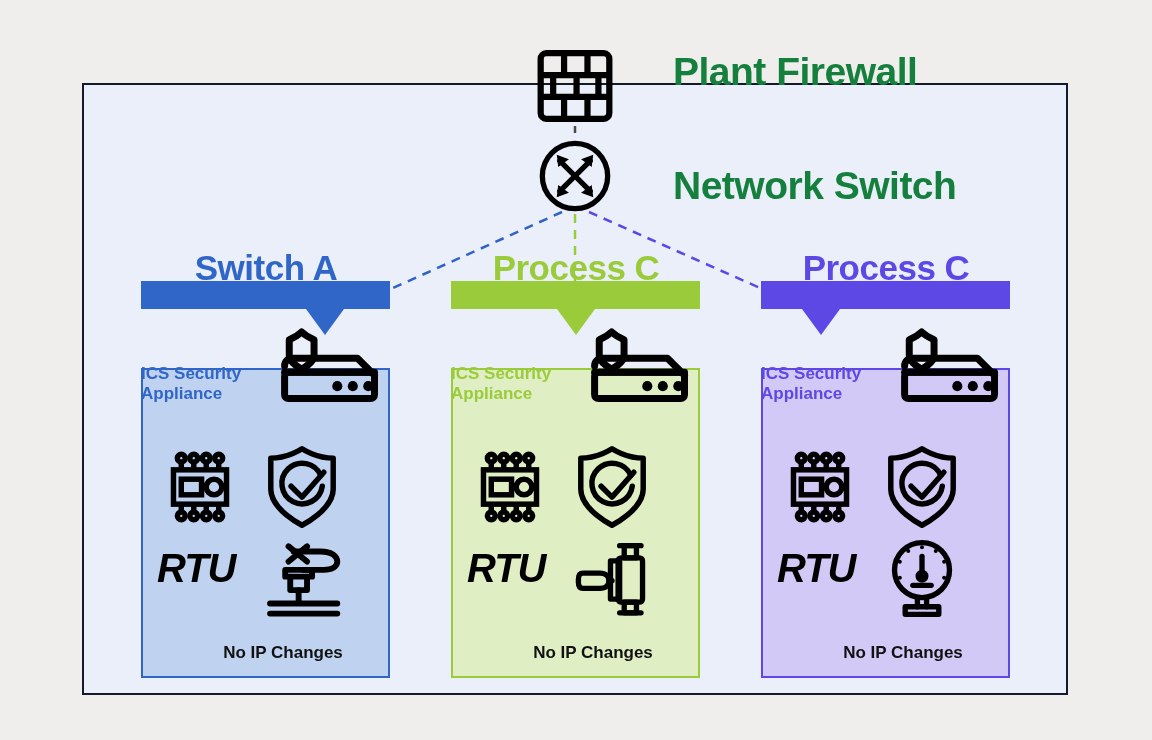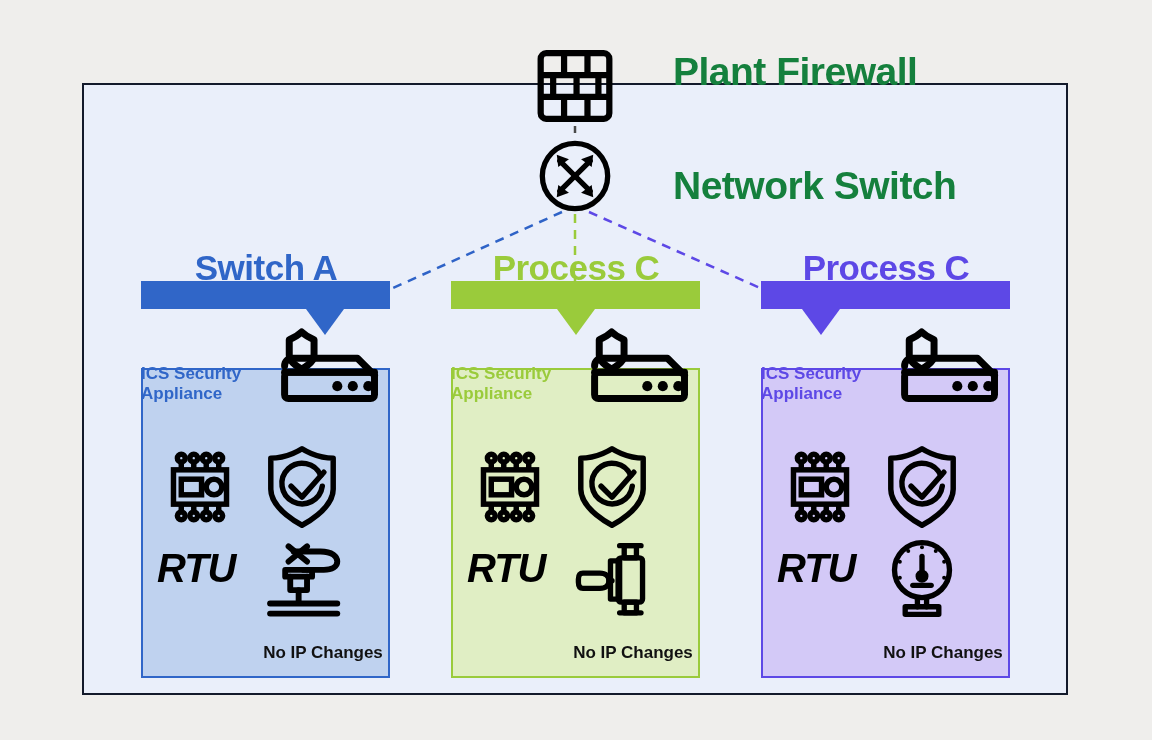--- a/index.html
+++ b/index.html
@@ -147,21 +147,20 @@
   .no-ip {
     position: absolute;
     top: 395px;
     left: 25px;
     width: 284px;
     text-align: center;
     font-size: 17px;
     font-weight: bold;
     color: #111;
     z-index: 3;
-    margin-left: 40px;
   }
 </style>
 </head>
 <body>
 
 <div id="stage">
 
   <div id="panel"></div>
 
   <svg id="connectors" viewBox="0 0 1152 740">

